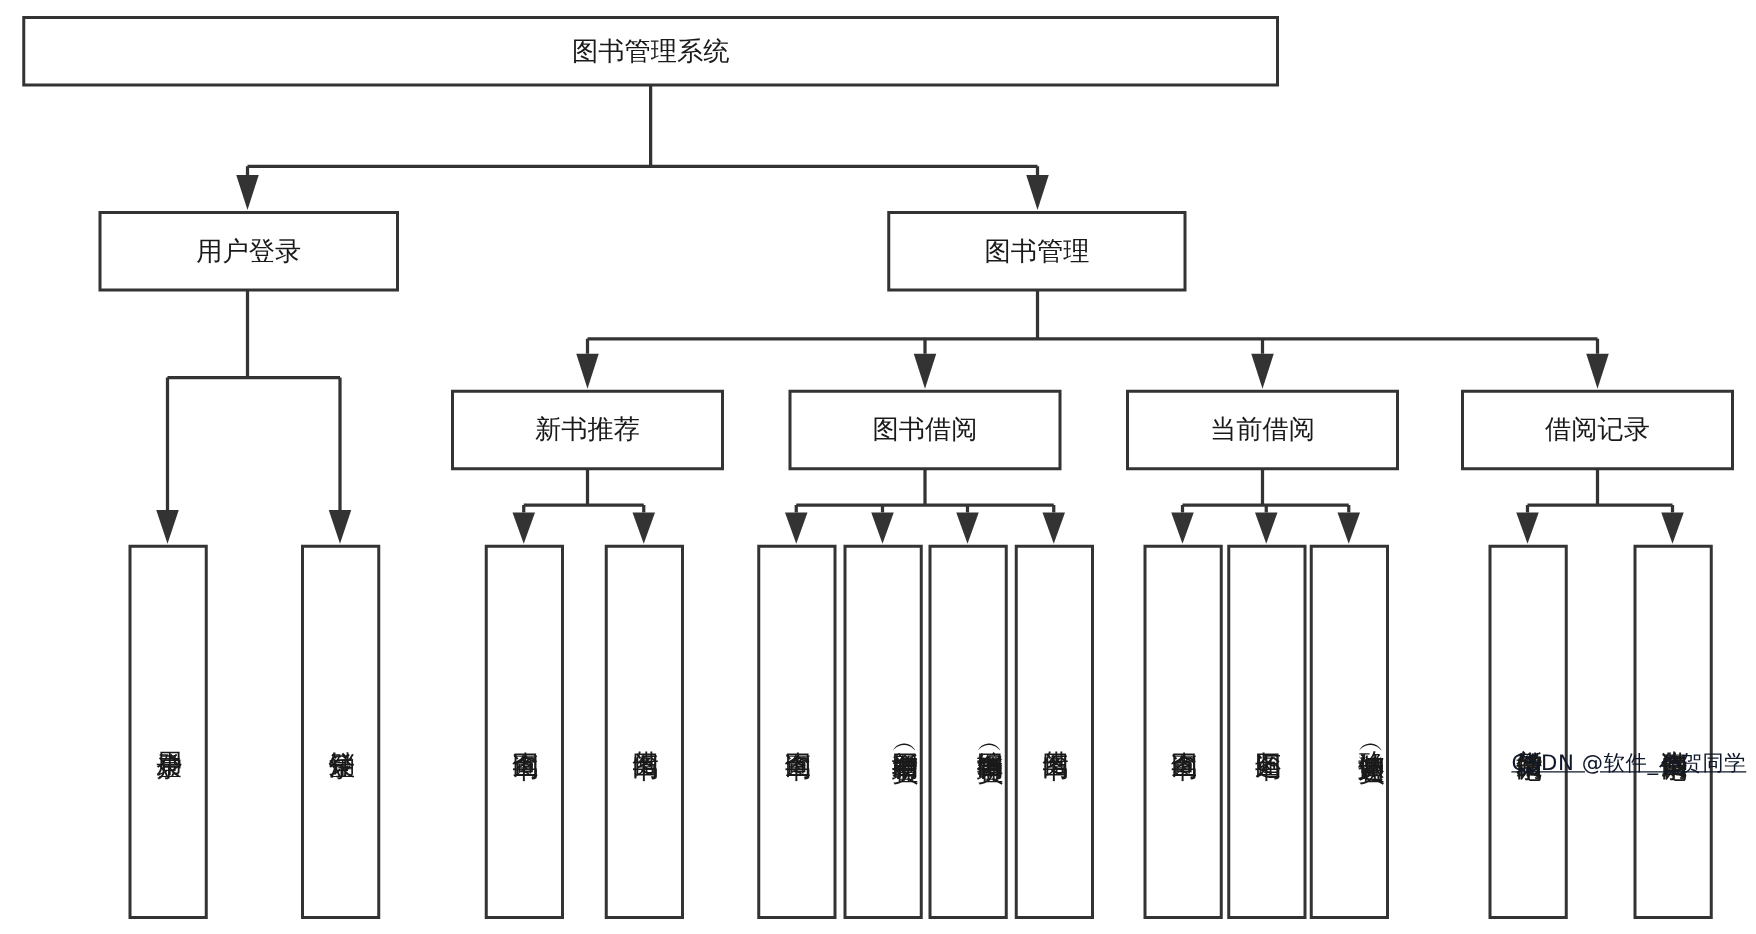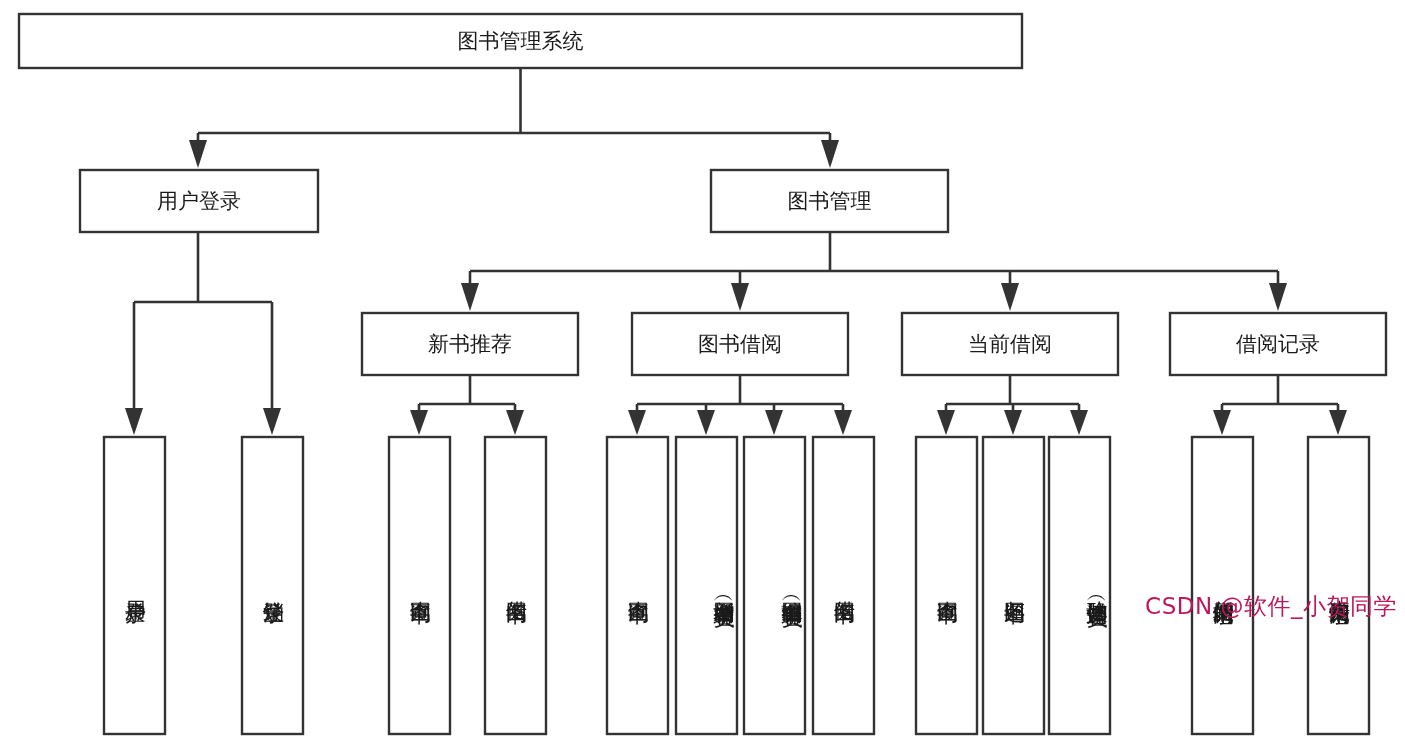--- a/index.html
+++ b/index.html
@@ -60,24 +60,25 @@
     letter-spacing: 1px;
     white-space: nowrap;
     text-align: center;
     pointer-events: none;
   }
   .watermark {
     position: absolute;
     right: 8px;
     bottom: 5px;
     font-family: "DejaVu Sans", "Liberation Sans", sans-serif;
-    font-size: 23px;
-    color: #be185d;
+    font-size: 17px;
+    color: #0f172a;
     white-space: nowrap;
     letter-spacing: 0.5px;
+    text-decoration: underline;
   }
 </style>
 </head>
 <body>
 
 <div id="diagram-root">
 
   <svg class="diagram-canvas" viewBox="0 0 1405 747">
 
     <g>

